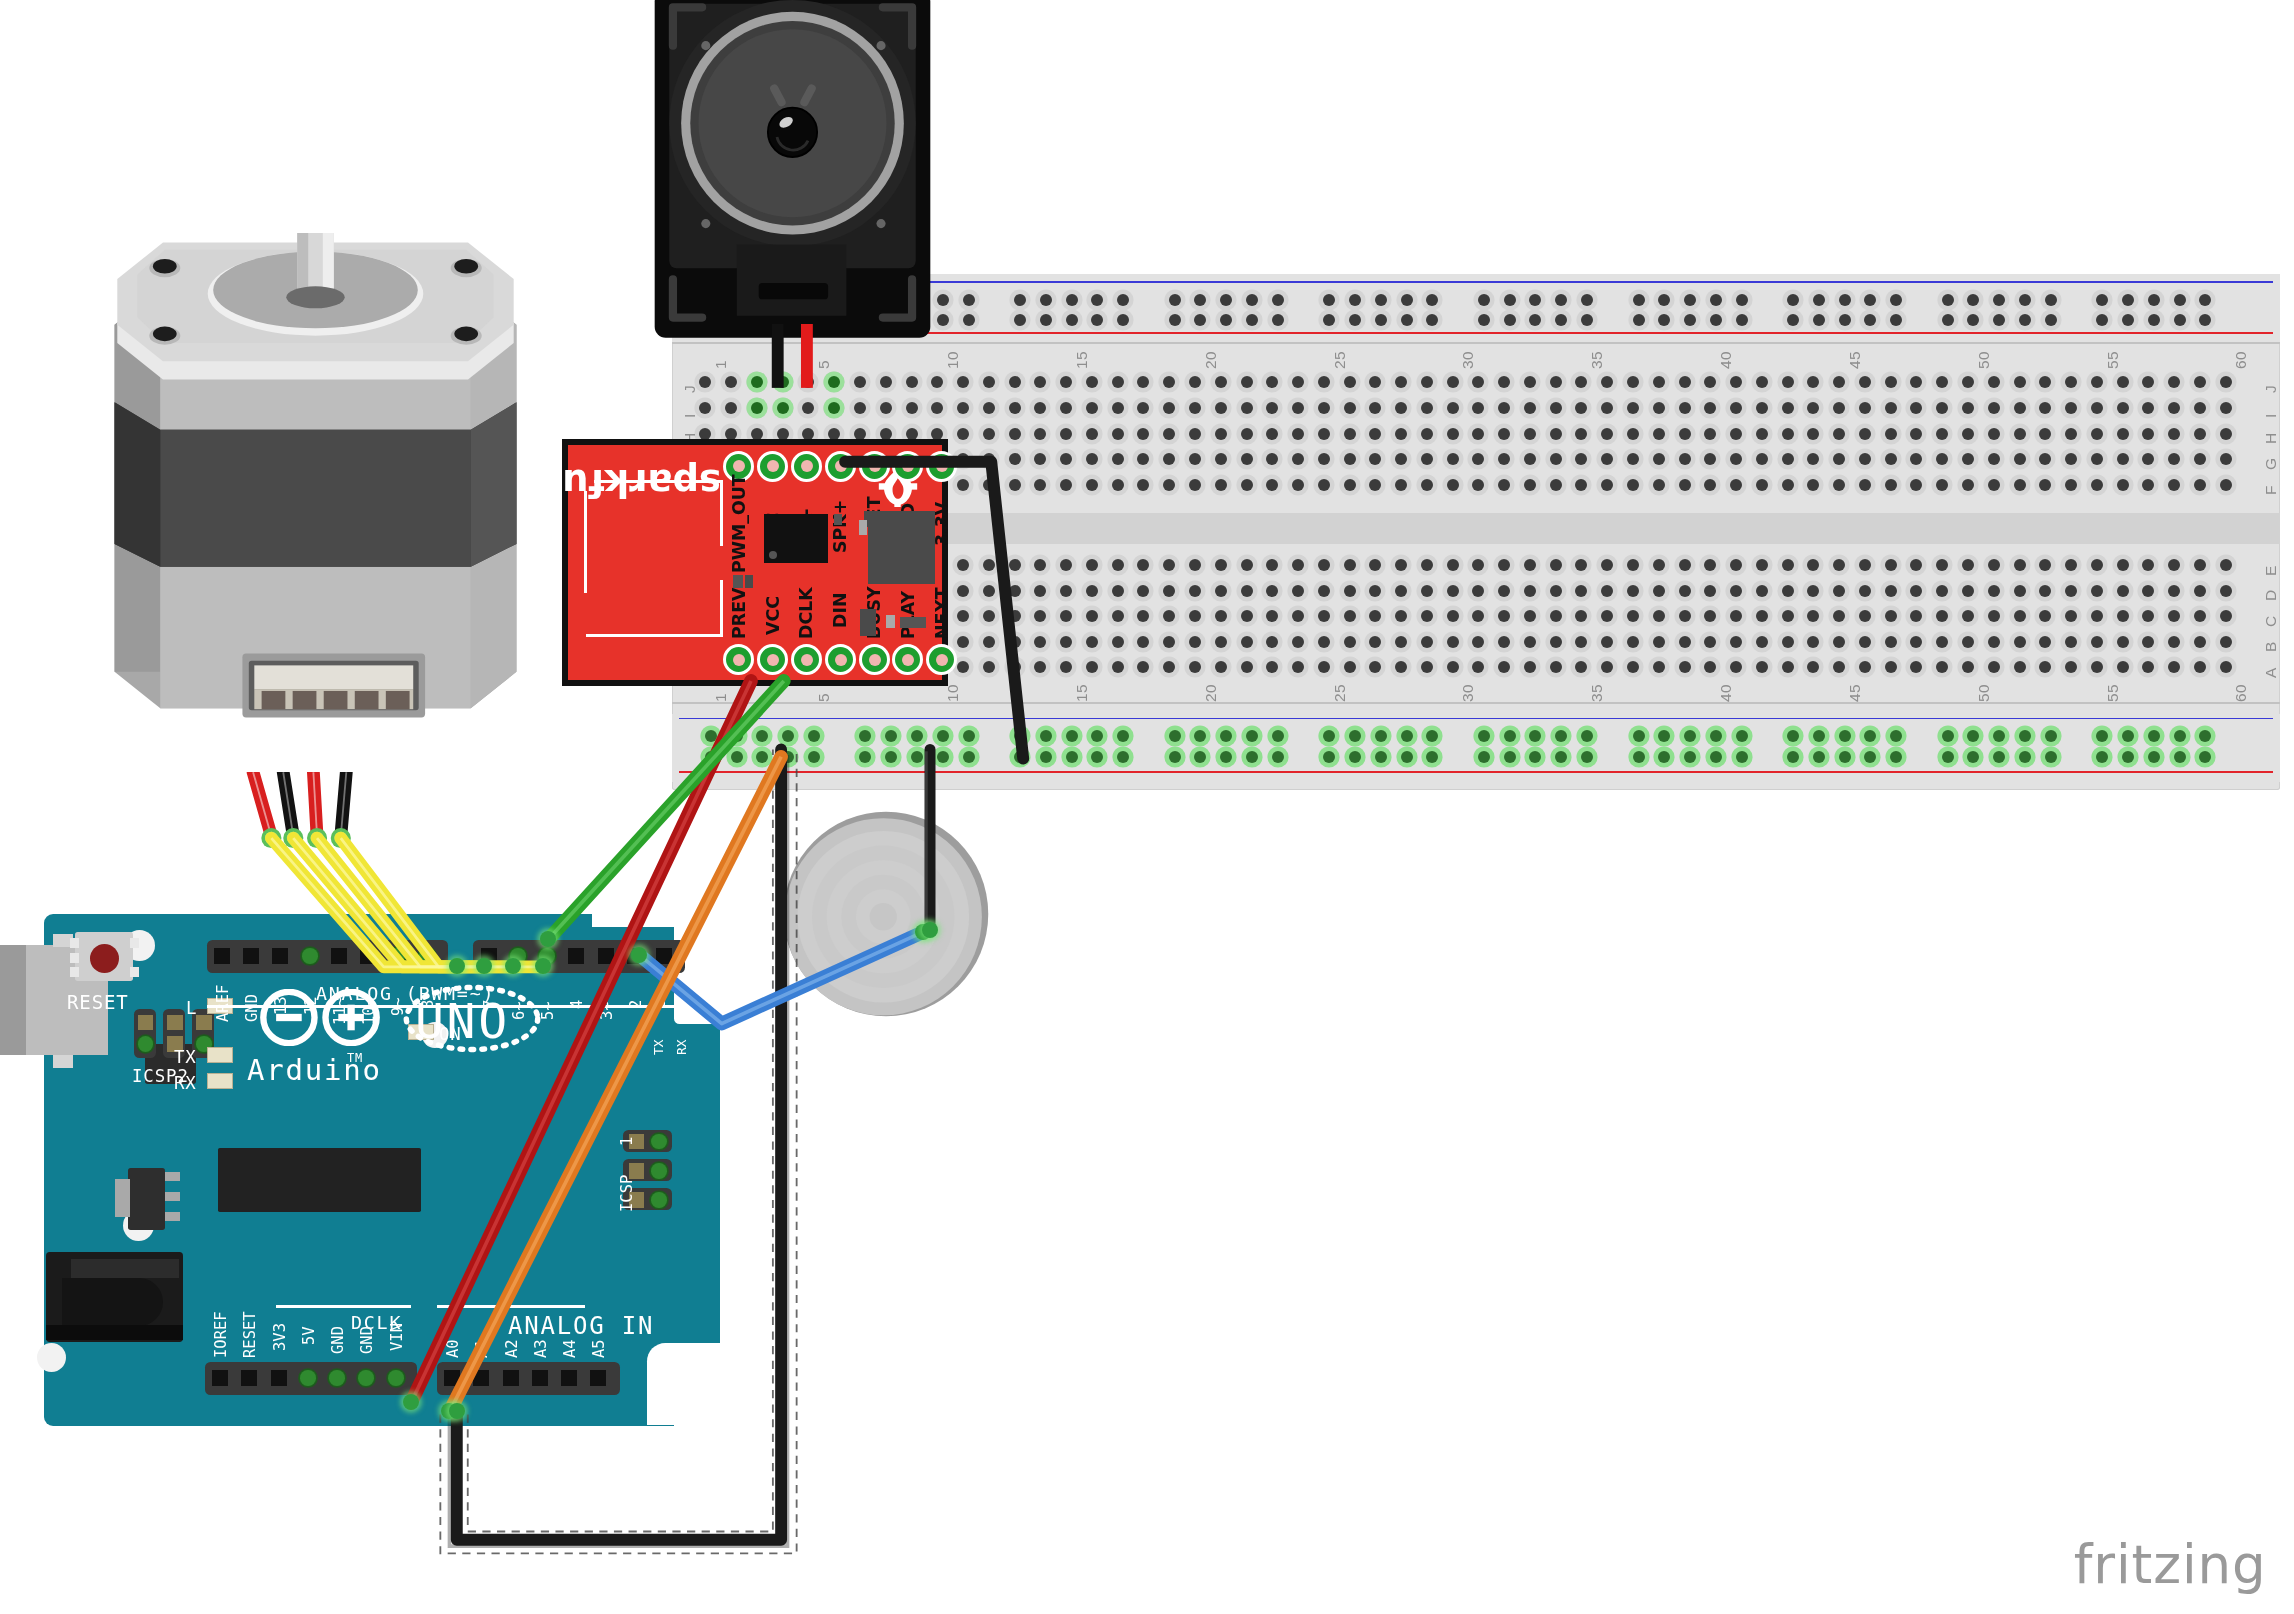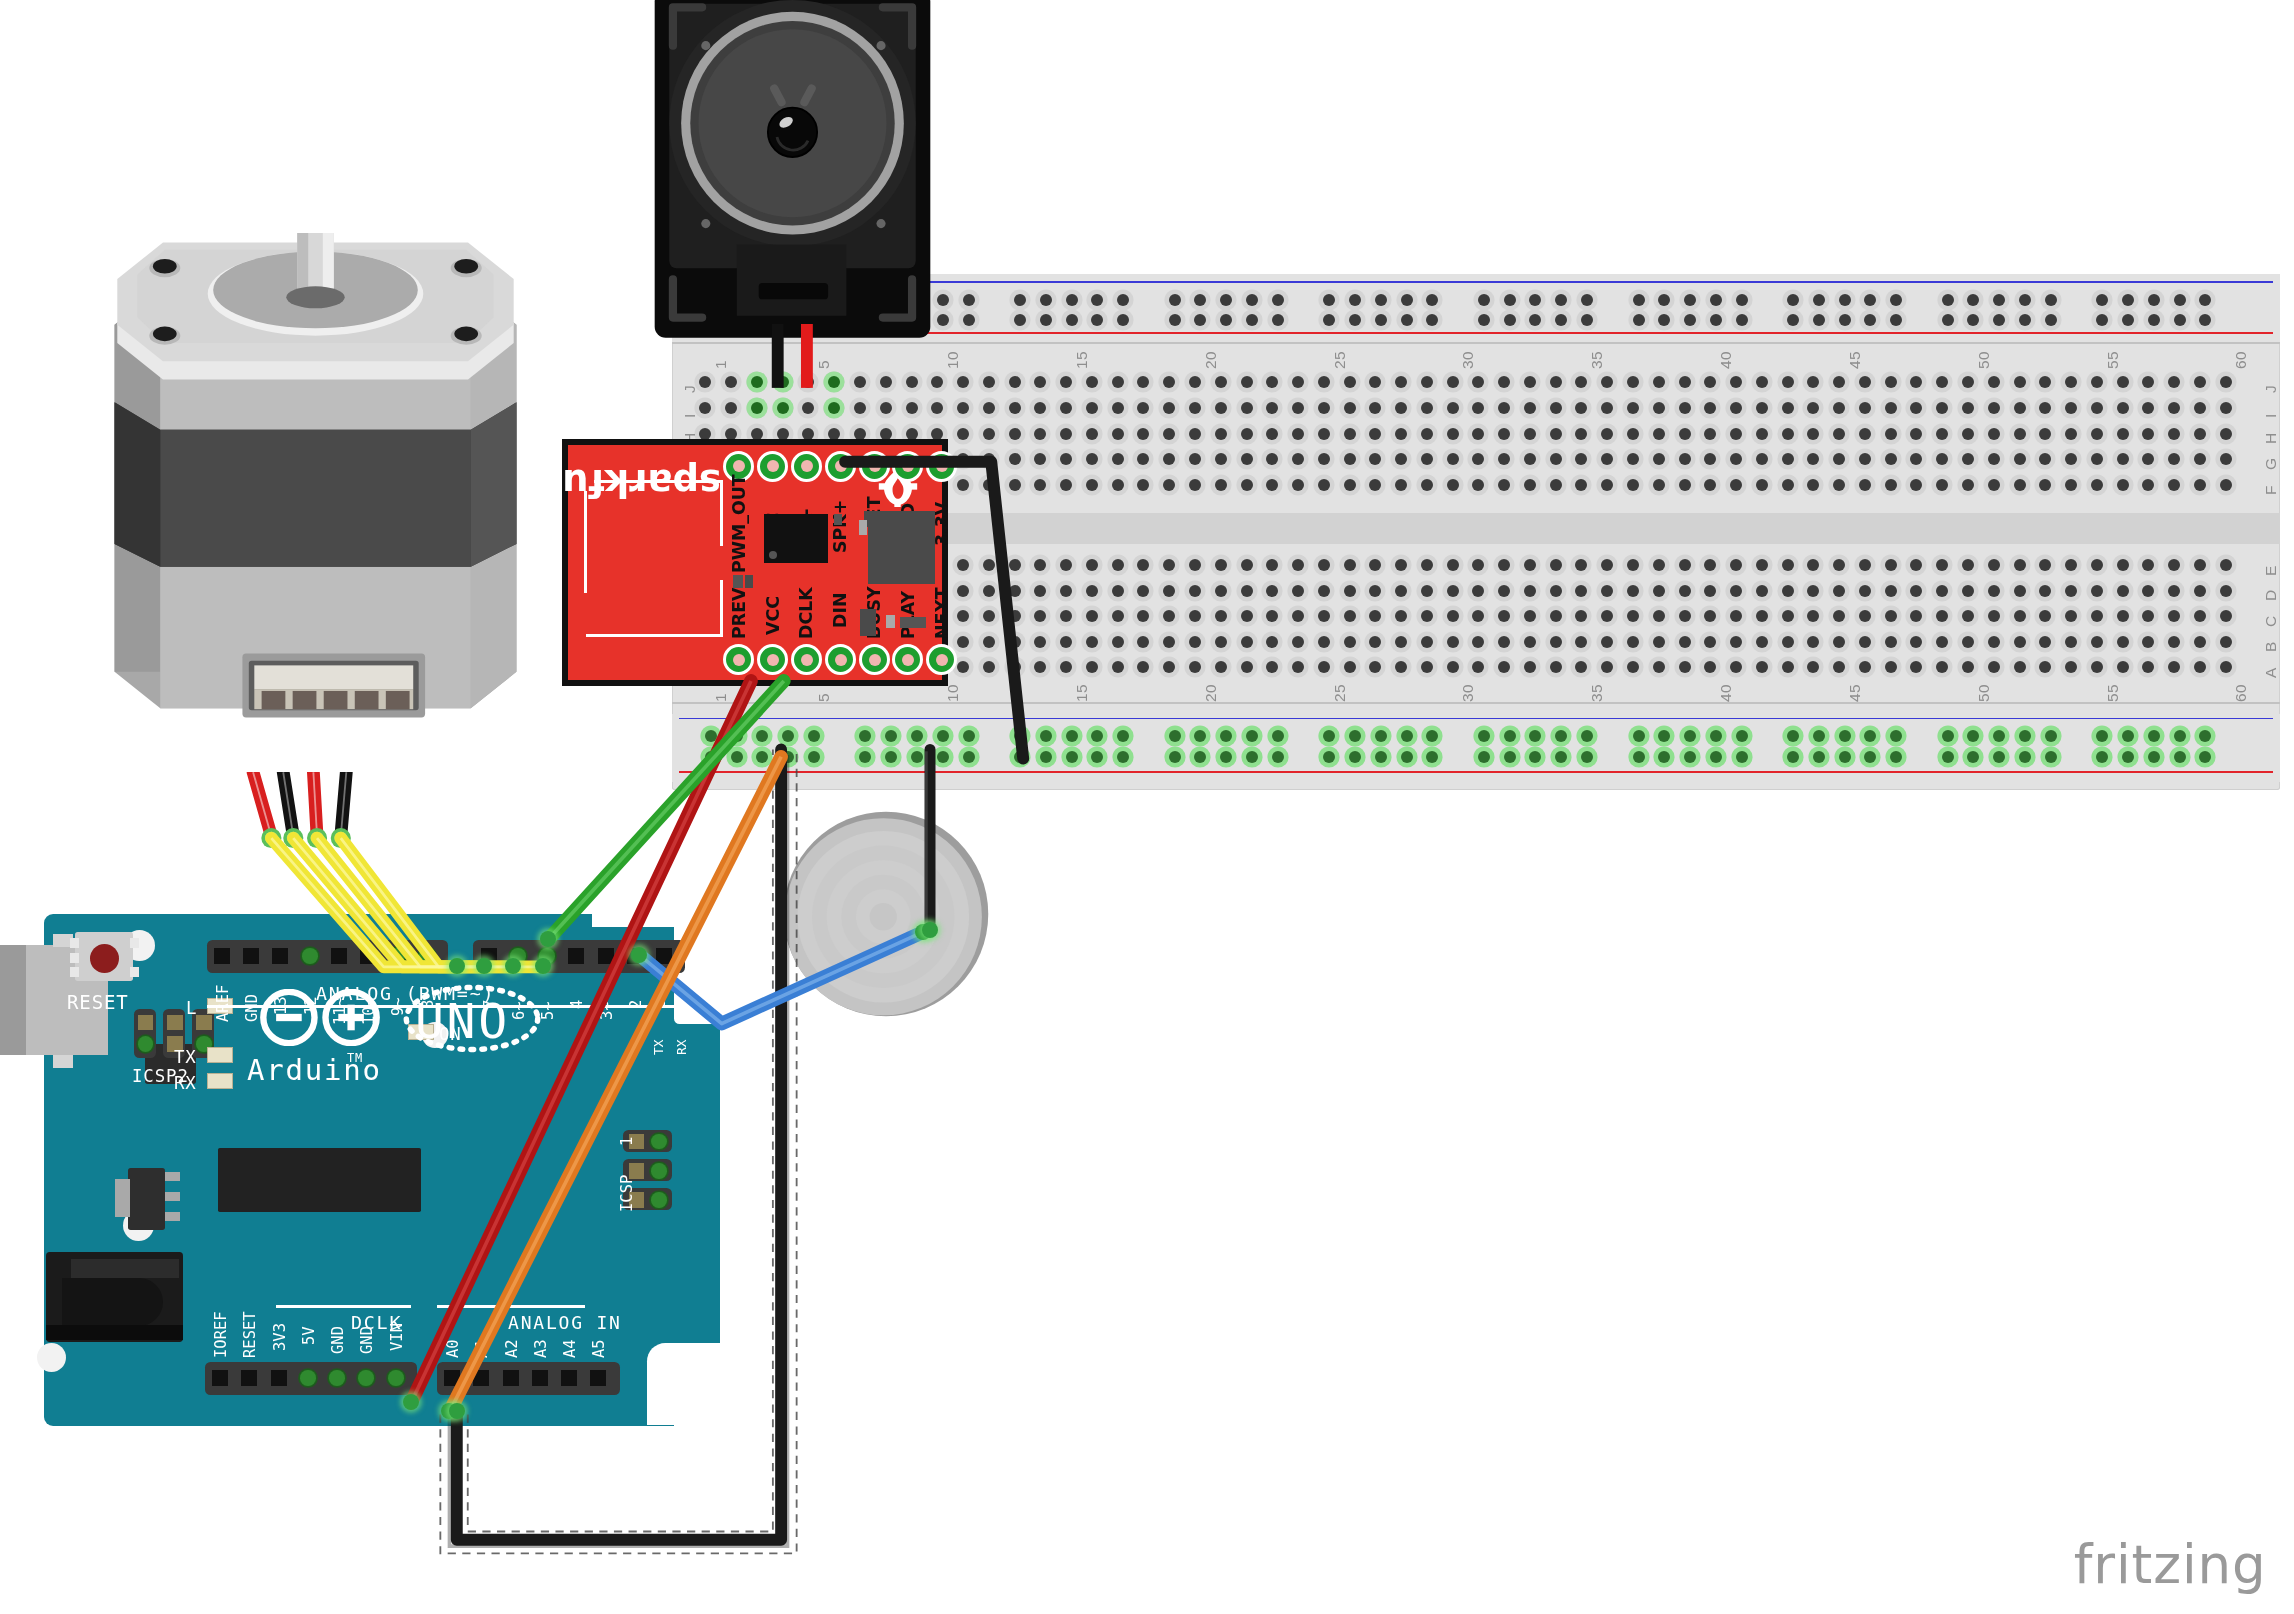--- a/index.html
+++ b/index.html
@@ -1213,21 +1213,21 @@
     <div class="hdrhole abs" style="left:488px;top:456px;"></div>
     <div class="hdrhole abs" style="left:517px;top:456px;"></div>
     <div class="hdrhole abs" style="left:546px;top:456px;"></div>
     <div class="ard-pin-lab nosel" style="left:400px;top:444px;">A0</div>
     <div class="ard-pin-lab nosel" style="left:429px;top:444px;">A1</div>
     <div class="ard-pin-lab nosel" style="left:459px;top:444px;">A2</div>
     <div class="ard-pin-lab nosel" style="left:488px;top:444px;">A3</div>
     <div class="ard-pin-lab nosel" style="left:517px;top:444px;">A4</div>
     <div class="ard-pin-lab nosel" style="left:546px;top:444px;">A5</div>
     <div class="wline abs" style="left:393px;top:391px;width:148px;"></div>
-    <div class="ard-txt nosel" style="left:464px;top:398px;font-size:18px;letter-spacing:1.8px;">ANALOG IN</div>
+    <div class="ard-txt nosel" style="left:464px;top:398px;font-size:24px;letter-spacing:1.8px;">ANALOG IN</div>
   </div>
 
   <div id="sparkfun" class="abs">
 
     <div class="abs" style="left:25.6px;top:35px;width:128px;height:2.7px;background:#fff;"></div>
     <div class="abs" style="left:152px;top:35px;width:2.7px;height:66px;background:#fff;"></div>
     <div class="abs" style="left:152px;top:135px;width:2.7px;height:57px;background:#fff;"></div>
     <div class="abs" style="left:18.3px;top:189px;width:135px;height:2.7px;background:#fff;"></div>
     <div class="abs" style="left:16.4px;top:46px;width:2.7px;height:102px;background:#fff;"></div>
 

